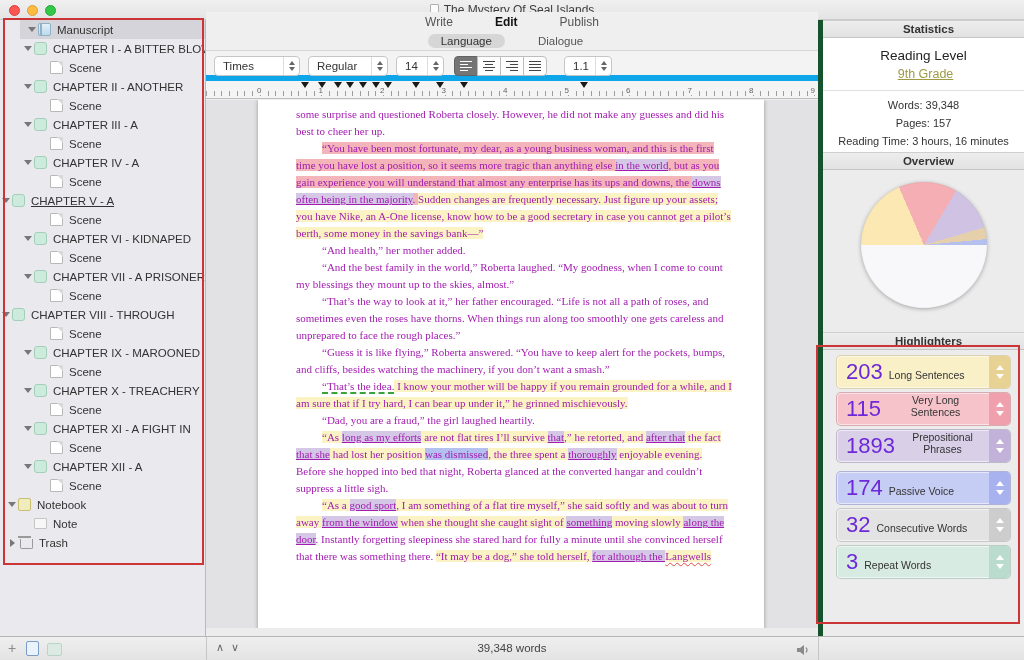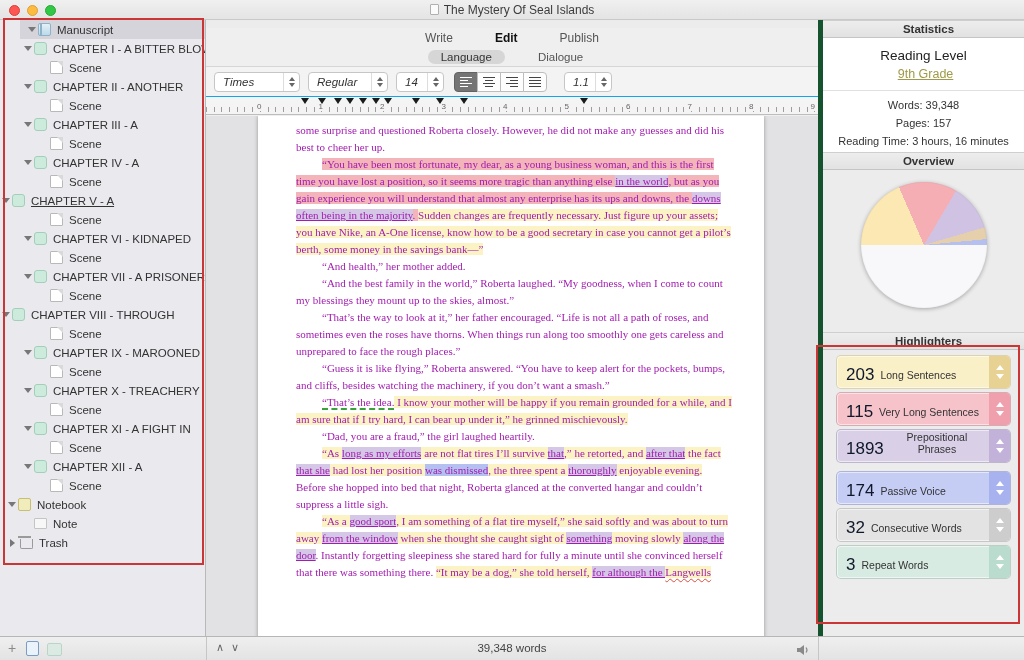--- a/index.html
+++ b/index.html
@@ -41,31 +41,31 @@
   .ic-note   { width:10px; height:11px; background:#f7f7f7; border:1px solid #c4c4c4; border-radius:1px;}
   .ic-trash  { width:9px; height:10px; border:1px solid #9a9a9a; border-top:none;
     border-radius:0 0 2px 2px; margin-top:3px; margin-left:2px;}
   .ic-trash::before{ content:""; position:absolute; left:-3px; top:-3px; width:13px; height:2px; background:#9a9a9a;}
 
   .redbox { position:absolute; border:2px solid #cb3535; pointer-events:none; z-index:40; }
   #redbox-sidebar { left:3px; top:18px; width:201px; height:547px; }
   #redbox-highlighters { left:816px; top:345px; width:204px; height:279px; }
 
   
-  #editor { position:absolute; left:206px; top:28px; width:612px; height:616px;
+  #editor { position:absolute; left:206px; top:12px; width:612px; height:616px;
     background:#efefef; }
   #tabs-row { height:20px; display:flex; justify-content:center; align-items:center; gap:42px;
     font-size:12px; color:#555; }
   #tabs-row .tab.active { color:#111; font-weight:bold; }
   #toggle-row { height:19px; display:flex; justify-content:center; align-items:center; gap:20px;
     font-size:11.5px; color:#555; border-bottom:1px solid #d6d6d6; }
   .pill { padding:1px 13px; border-radius:9px; }
   .pill.active { background:#d6d6d6; color:#333; }
 
-  #format-bar { position:relative; height:30px; background:#f3f3f3; border-bottom:1px solid #0ea5e9;font-style:italic; }
+  #format-bar { position:relative; height:30px; background:#f3f3f3; border-bottom:6px solid #0ea5e9; }
   .ctl { position:absolute; top:5px; height:20px; display:flex; align-items:center;
     background:#fff; border:1px solid #c6c6c6; border-radius:4px; font-size:11.5px; color:#333;
     padding-left:8px; }
   .stepper { margin-left:auto; width:16px; align-self:stretch; border-left:1px solid #ddd;
     display:flex; flex-direction:column; align-items:center; justify-content:center; gap:2px; }
   .stepper b { display:block; width:0; height:0; }
   .stepper .up { border-left:3px solid transparent; border-right:3px solid transparent; border-bottom:4px solid #666; }
   .stepper .dn { border-left:3px solid transparent; border-right:3px solid transparent; border-top:4px solid #666; }
   #align-group { position:absolute; left:248px; top:5px; height:20px; display:flex; }
   .al-btn { width:24px; height:20px; background:#fdfdfd; border:1px solid #bdbdbd; margin-left:-1px;
@@ -110,21 +110,21 @@
   #stats-box hr { border:none; border-top:1px solid #e0e0e0; margin:0 -12px 8px -12px; }
   .stat-line { font-size:11px; color:#333; margin-bottom:6px; }
   #overview-area { height:162px; position:relative; }
   #pie { position:absolute; left:50%; top:12px; transform:translateX(-50%);
     width:126px; height:126px; border-radius:50%;
     box-shadow:0 1px 4px rgba(0,0,0,.3), inset 0 0 1px rgba(0,0,0,.2); }
   #hl-list { padding:5px 13px 0 13px; }
   .hl-row { position:relative; height:34px; margin-bottom:3px; border-radius:5px;
     border:1px solid rgba(0,0,0,.12); box-shadow:inset 0 0 0 1px rgba(255,255,255,.55);
     display:flex; align-items:flex-end; padding:0 26px 5px 9px; overflow:hidden; }
-  .hl-count { font-size:17px; color:#0f172a; line-height:1; }
+  .hl-count { font-size:22px; color:#6d28d9; line-height:1; }
   .hl-label { font-size:10.5px; color:#333; margin-left:6px; padding-bottom:2px; }
   .hl-step { position:absolute; right:0; top:0; bottom:0; width:21px;
     display:flex; flex-direction:column; align-items:center; justify-content:center; gap:4px; }
   .hl-step b { display:block; width:0; height:0; }
   .hl-step .up { border-left:4px solid transparent; border-right:4px solid transparent; border-bottom:5px solid #fff; }
   .hl-step .dn { border-left:4px solid transparent; border-right:4px solid transparent; border-top:5px solid #fff; }
 
   
   #bottombar { position:absolute; left:0; top:636px; width:1024px; height:24px;
     background:linear-gradient(#efefef,#e3e3e3); border-top:1px solid #b6b6b6; }

